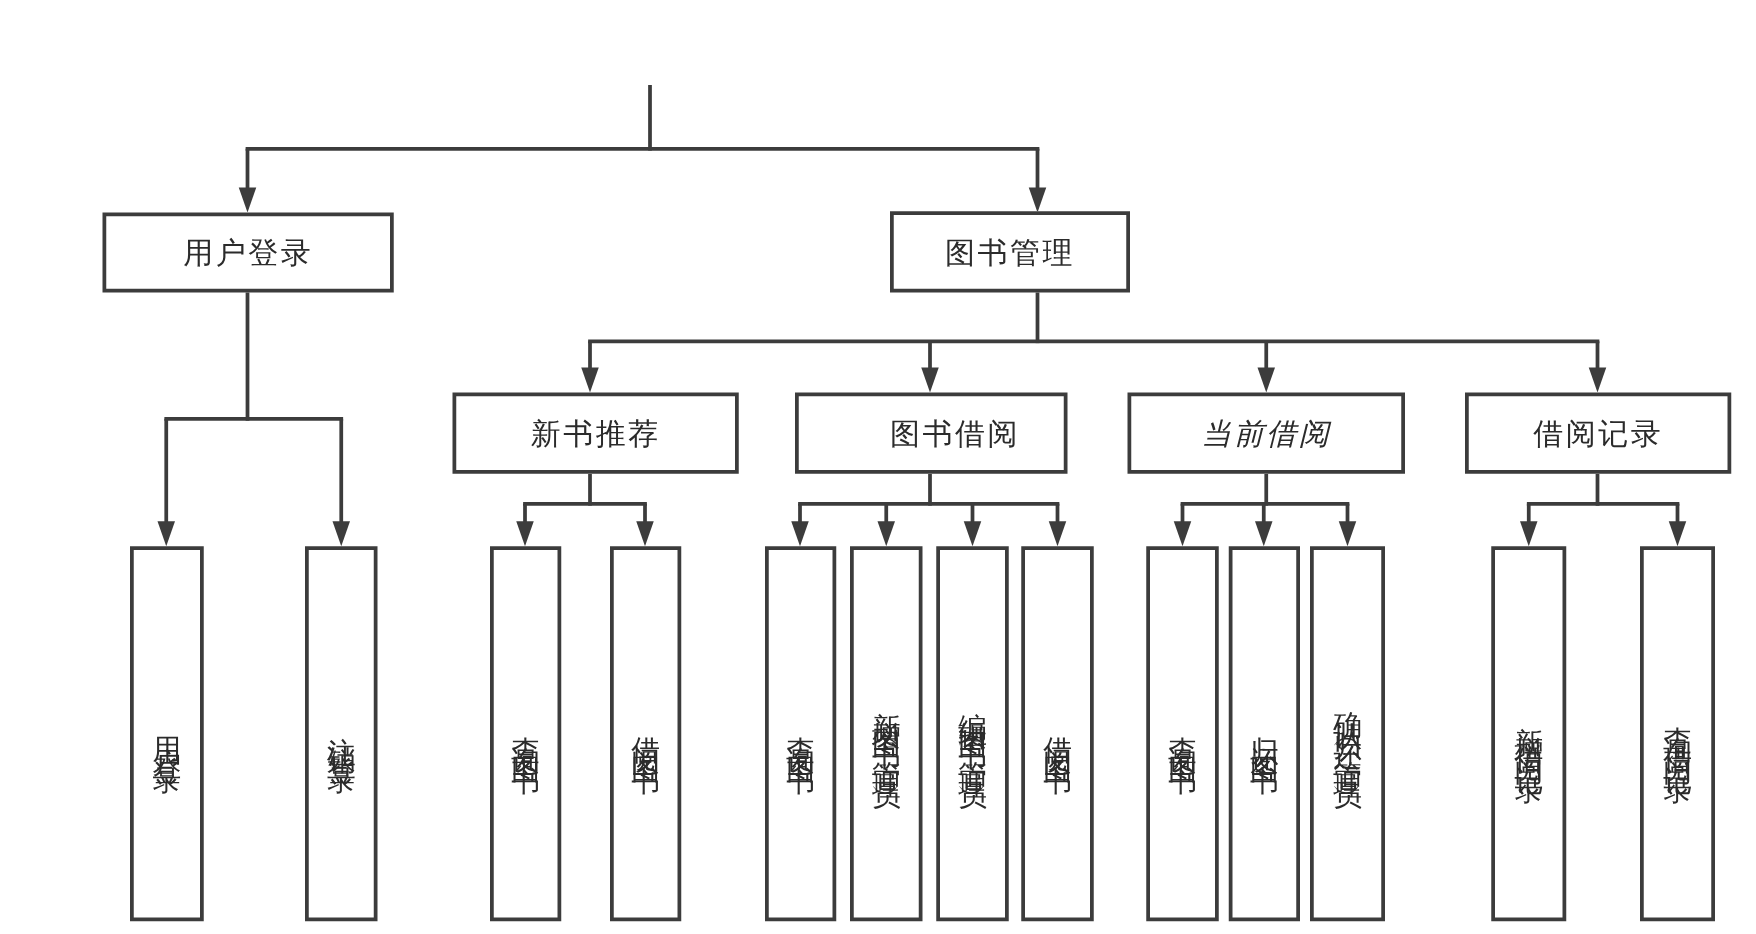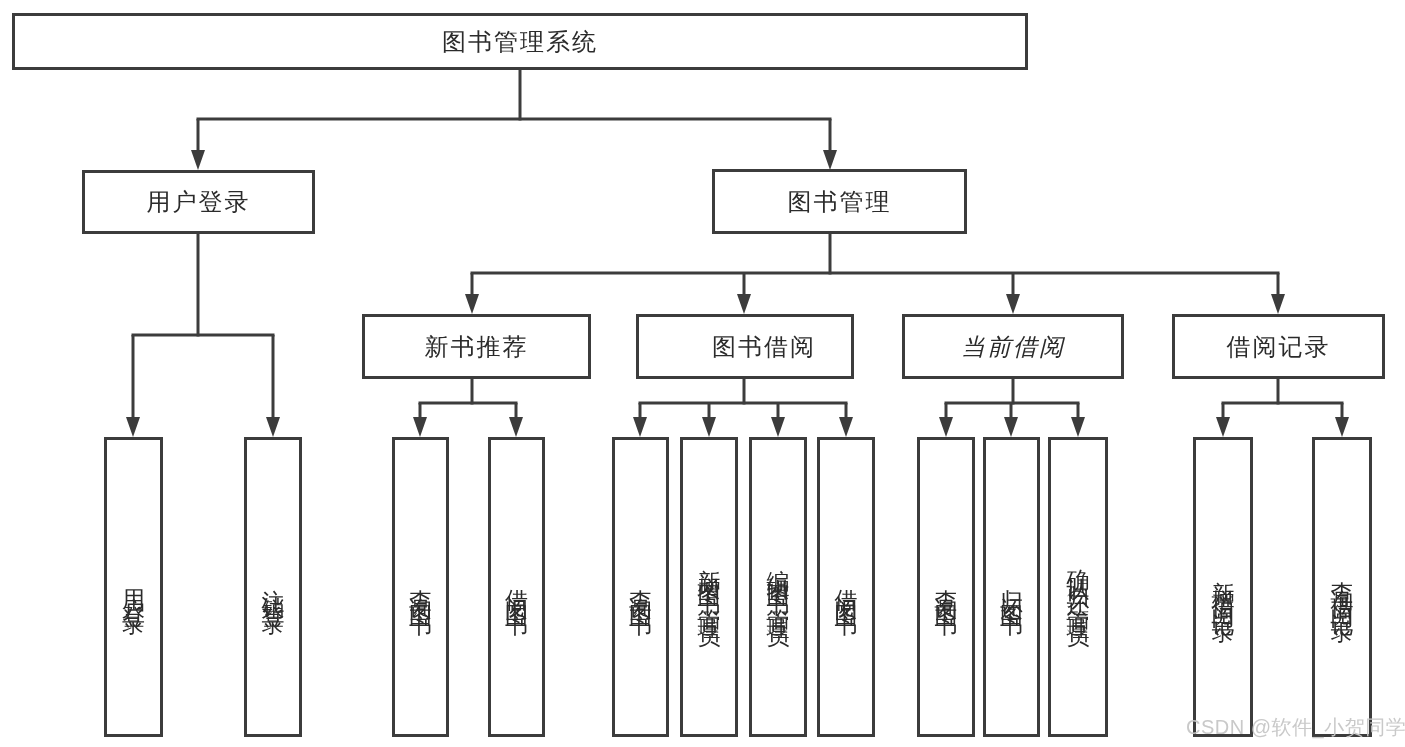--- a/index.html
+++ b/index.html
@@ -129,28 +129,25 @@
     <g>
       <path d="M1278 379 V404.5"></path>
       <path d="M1221.5 403 H1343.5"></path>
       <path d="M1223 403 V419"></path>
       <path d="M1216 417 L1230 417 L1223 437 Z" fill="#3C3C3C" stroke="none"></path>
       <path d="M1342 403 V419"></path>
       <path d="M1335 417 L1349 417 L1342 437 Z" fill="#3C3C3C" stroke="none"></path>
     </g>
   </svg>
 
-  <div class="box" style="left:12px; top:13px; width:1016px; height:57px;">
-    <span class="h-label">图书管理系统</span>
-  </div>
 
   <div class="box" style="left:82px; top:170px; width:233px; height:64px;">
     <span class="h-label">用户登录</span>
   </div>
-  <div class="box" style="left:712px; top:169px; width:255px; height:65px;">
+  <div class="box" style="left:712px; top:169px; width:192px; height:65px;">
     <span class="h-label">图书管理</span>
   </div>
 
   <div class="box" style="left:362px; top:314px; width:229px; height:65px;">
     <span class="h-label">新书推荐</span>
   </div>
   <div class="box" style="left:636px; top:314px; width:218px; height:65px;padding-left:38px;">
     <span class="h-label">图书借阅</span>
   </div>
   <div class="box" style="left:902px; top:314px; width:222px; height:65px;font-style:italic;">
@@ -197,15 +194,14 @@
     <span class="v-label">确认归还（管理员）</span>
   </div>
 
   <div class="box" style="left:1193px; top:437px; width:60px; height:300px;">
     <span class="v-label">新增借阅记录</span>
   </div>
   <div class="box" style="left:1312px; top:437px; width:60px; height:300px;">
     <span class="v-label">查询借阅记录</span>
   </div>
 
-  <div class="watermark">CSDN @软件_小贺同学</div>
 
 </div>
 
 </body></html>

